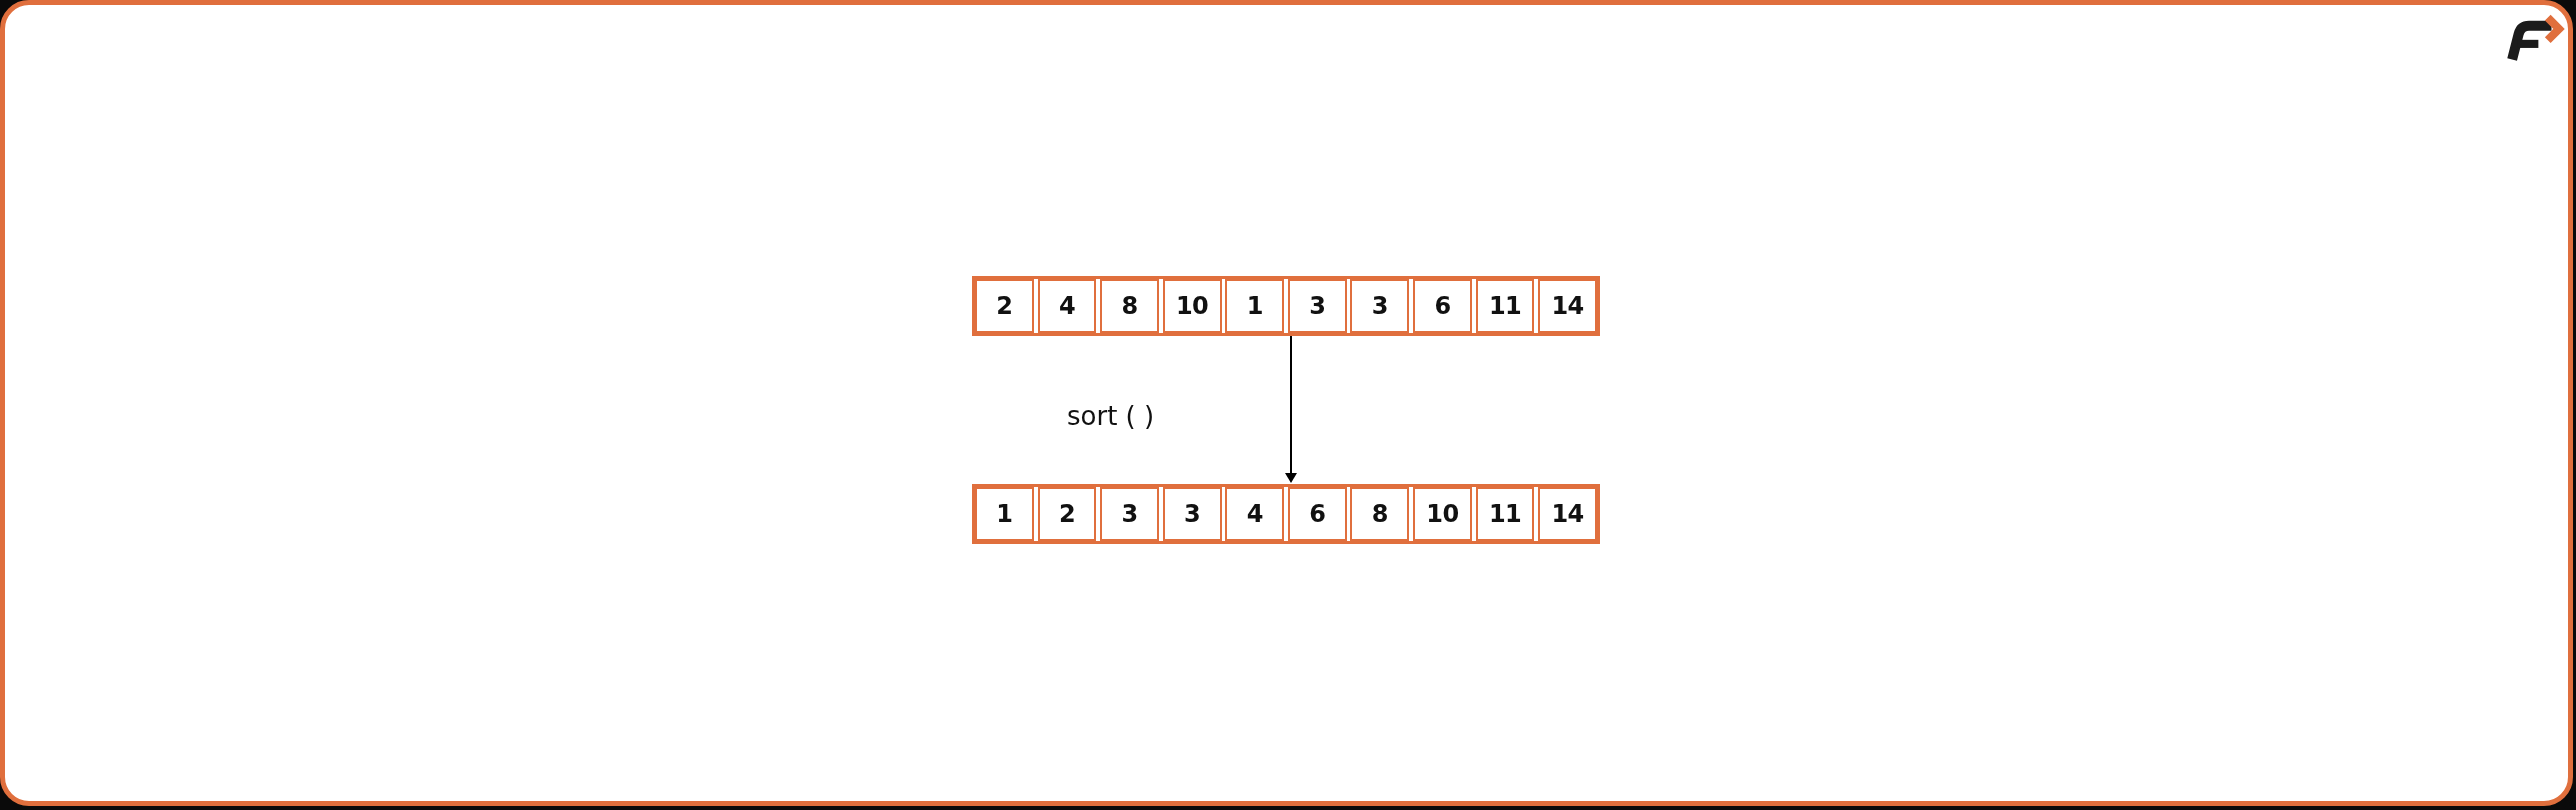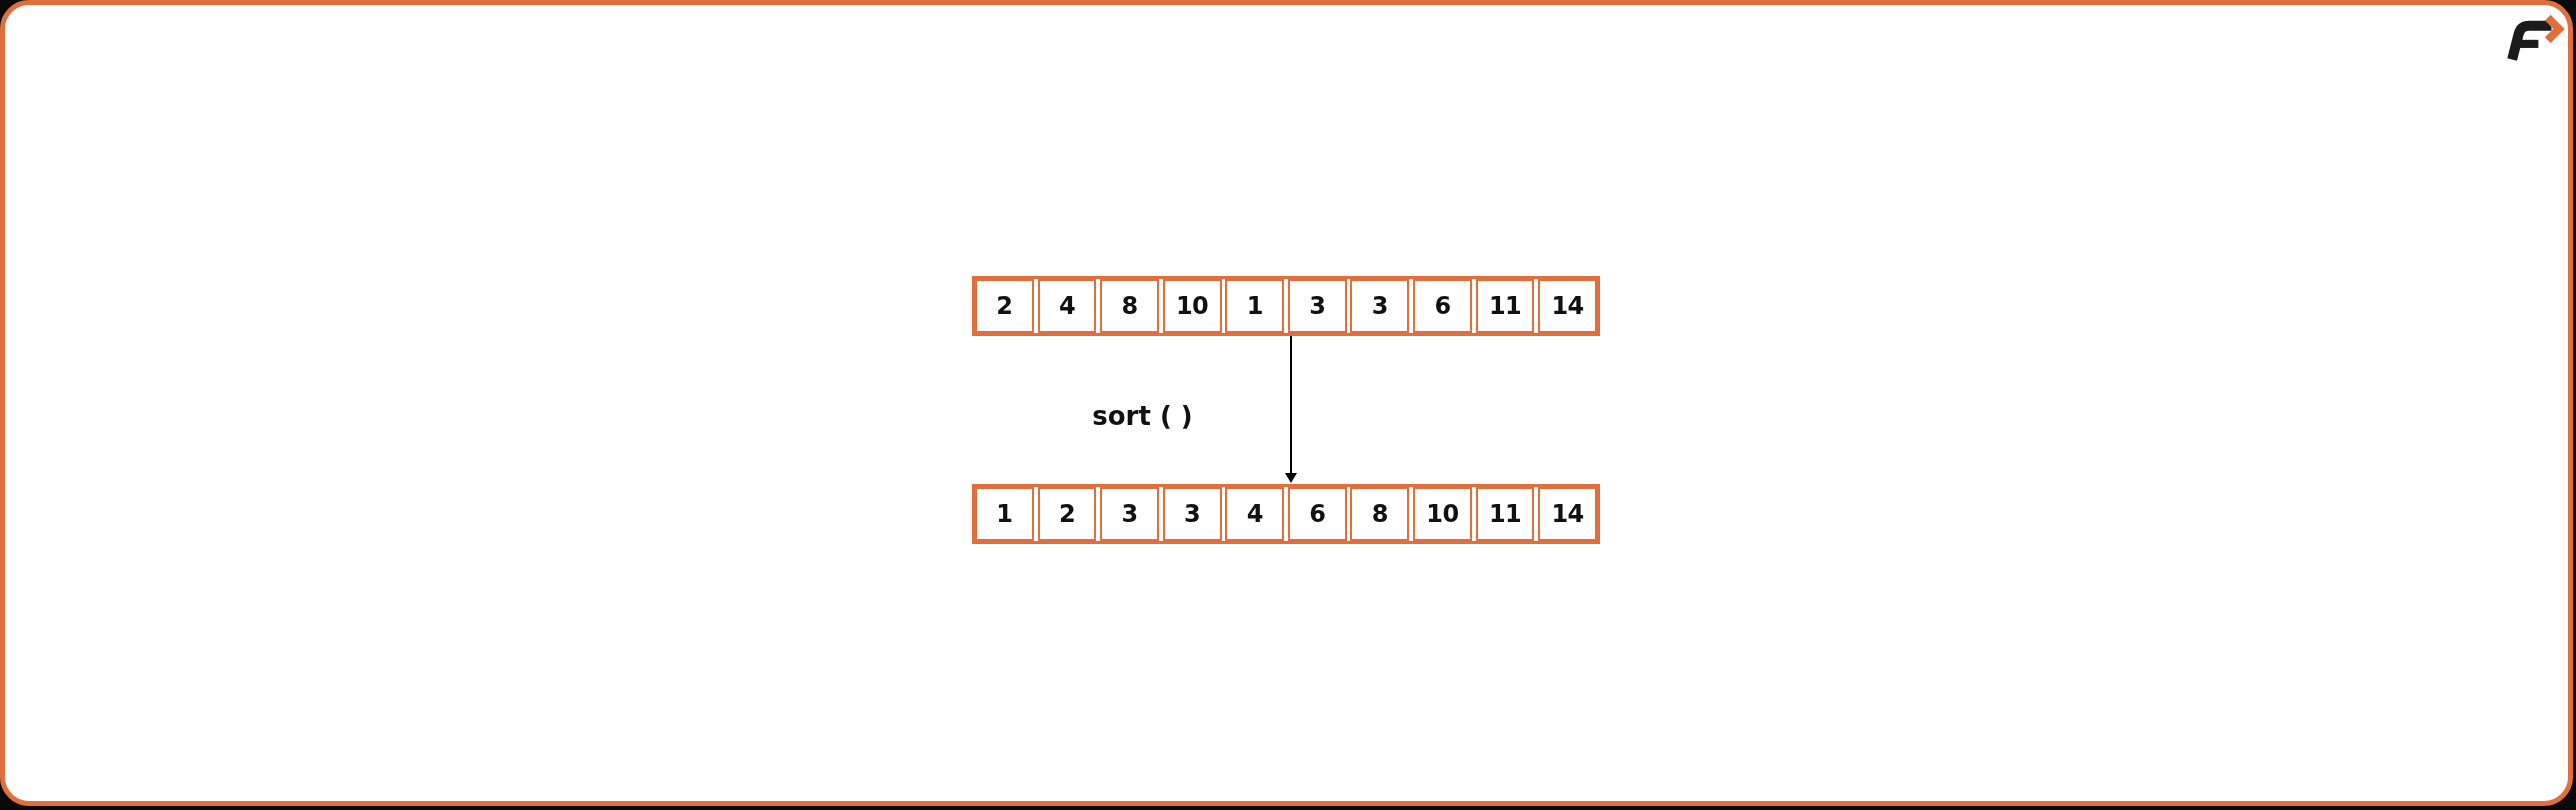--- a/index.html
+++ b/index.html
@@ -51,23 +51,23 @@
     font-size: 24px;
     font-weight: bold;
     color: #111111;
     letter-spacing: -0.6px;
   }
   .sort-label {
     position: absolute;
     left: 1062px;
     top: 396px;
     width: 151px;
-    text-align: center;
+    text-align: left;
     font-size: 26px;
-    font-weight: bold;
+    font-weight: normal;
     color: #111111;
   }
   .arrow-line {
     position: absolute;
     left: 1285px;
     top: 331px;
     width: 1.9px;
     height: 140px;
     background: #000000;
   }

